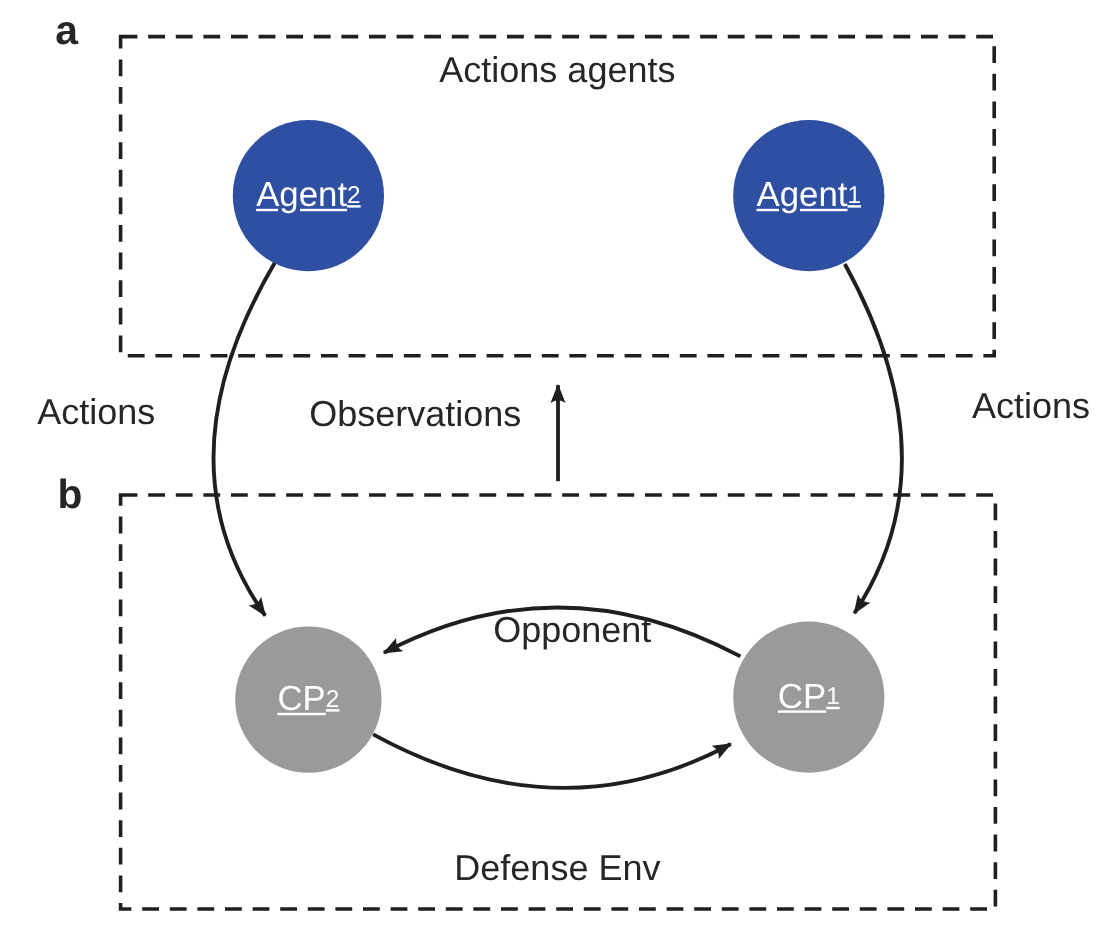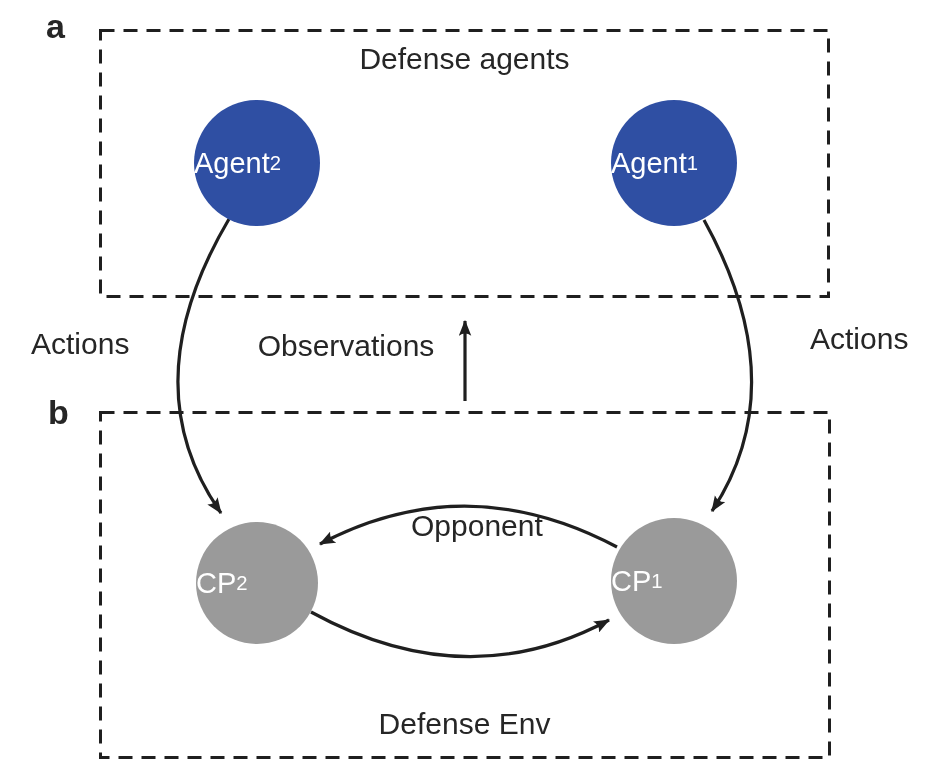--- a/index.html
+++ b/index.html
@@ -37,22 +37,24 @@
     position: absolute;
     font-size: 34px;
     font-weight: bold;
     line-height: 1.1;
   }
   .node {
     position: absolute;
     border-radius: 50%;
     display: flex;
     align-items: center;
+    justify-content: center;
     font-size: 29px;
     line-height: 1;
+    text-decoration: underline;
   }
   .node sub {
     font-size: 0.7em;
     line-height: 1;
     vertical-align: -0.28em;
   }
 </style>
 </head>
 <body>
 
@@ -77,21 +79,21 @@
 
     <path class="edge" d="M 617 547 Q 466 467 320 544" marker-end="url(#arrowhead)" style="stroke: rgb(31, 31, 31);"></path>
 
     <path class="edge" d="M 311 612 Q 466 697 609 620" marker-end="url(#arrowhead)" style="stroke: rgb(31, 31, 31);"></path>
   </svg>
 
   <div class="panel-letter" style="left:46px; top:8px;">a</div>
 
   <div class="panel-letter" style="left:48px; top:394px;">b</div>
 
-  <div class="lbl center" style="left:100px; top:42px; width:729px;">Defense agents</div>
+  <div class="lbl center" style="left:100px; top:42px; width:729px;">Actions agents</div>
 
   <div class="lbl center" style="left:100px; top:707px; width:729px;">Defense Env</div>
 
   <div class="lbl" style="left:31px; top:327px;">Actions</div>
 
   <div class="lbl" style="left:810px; top:322px;">Actions</div>
 
   <div class="lbl" style="left:240px; top:329px; width:212px; text-align:center;">Observations</div>
 
   <div class="lbl center" style="left:411px; top:509px; width:120px;">Opponent</div>

